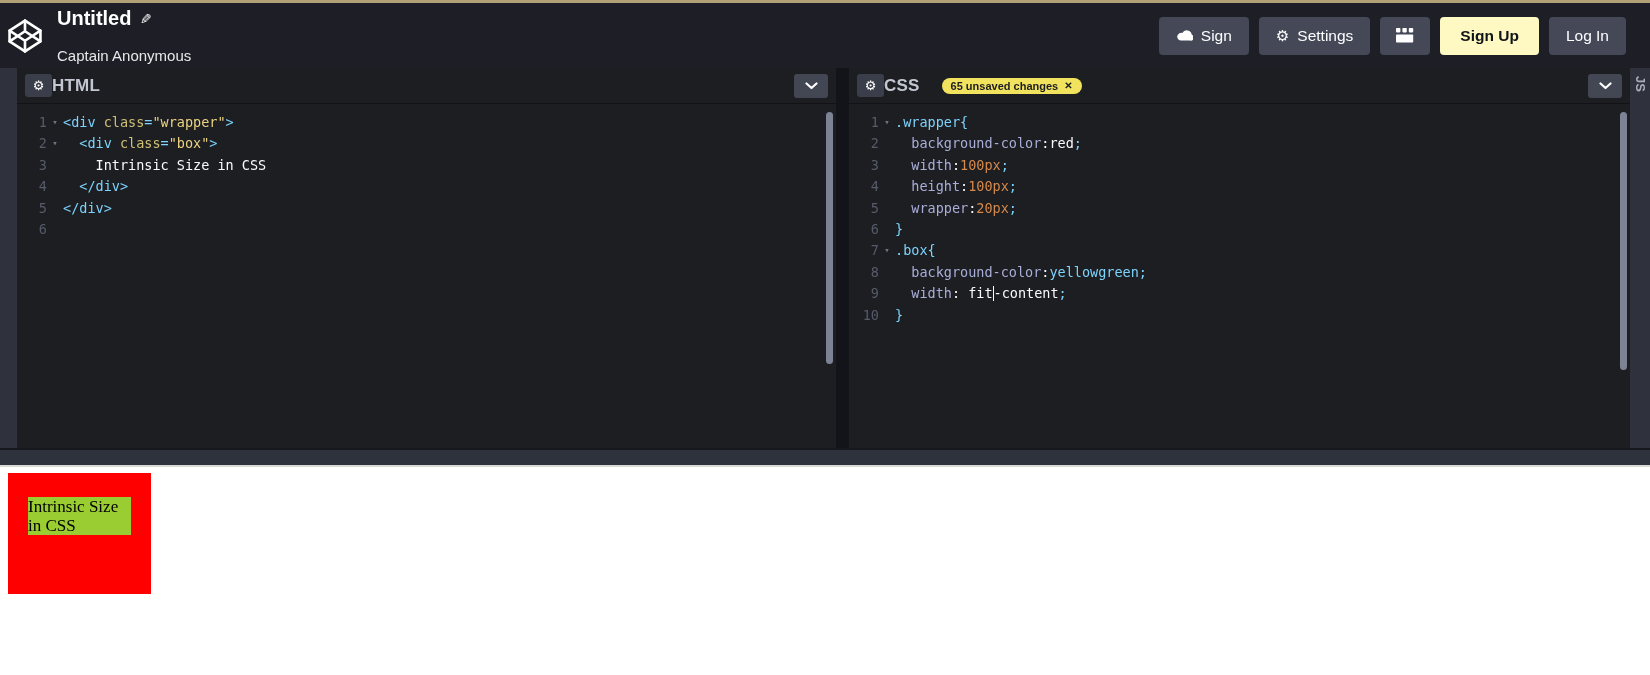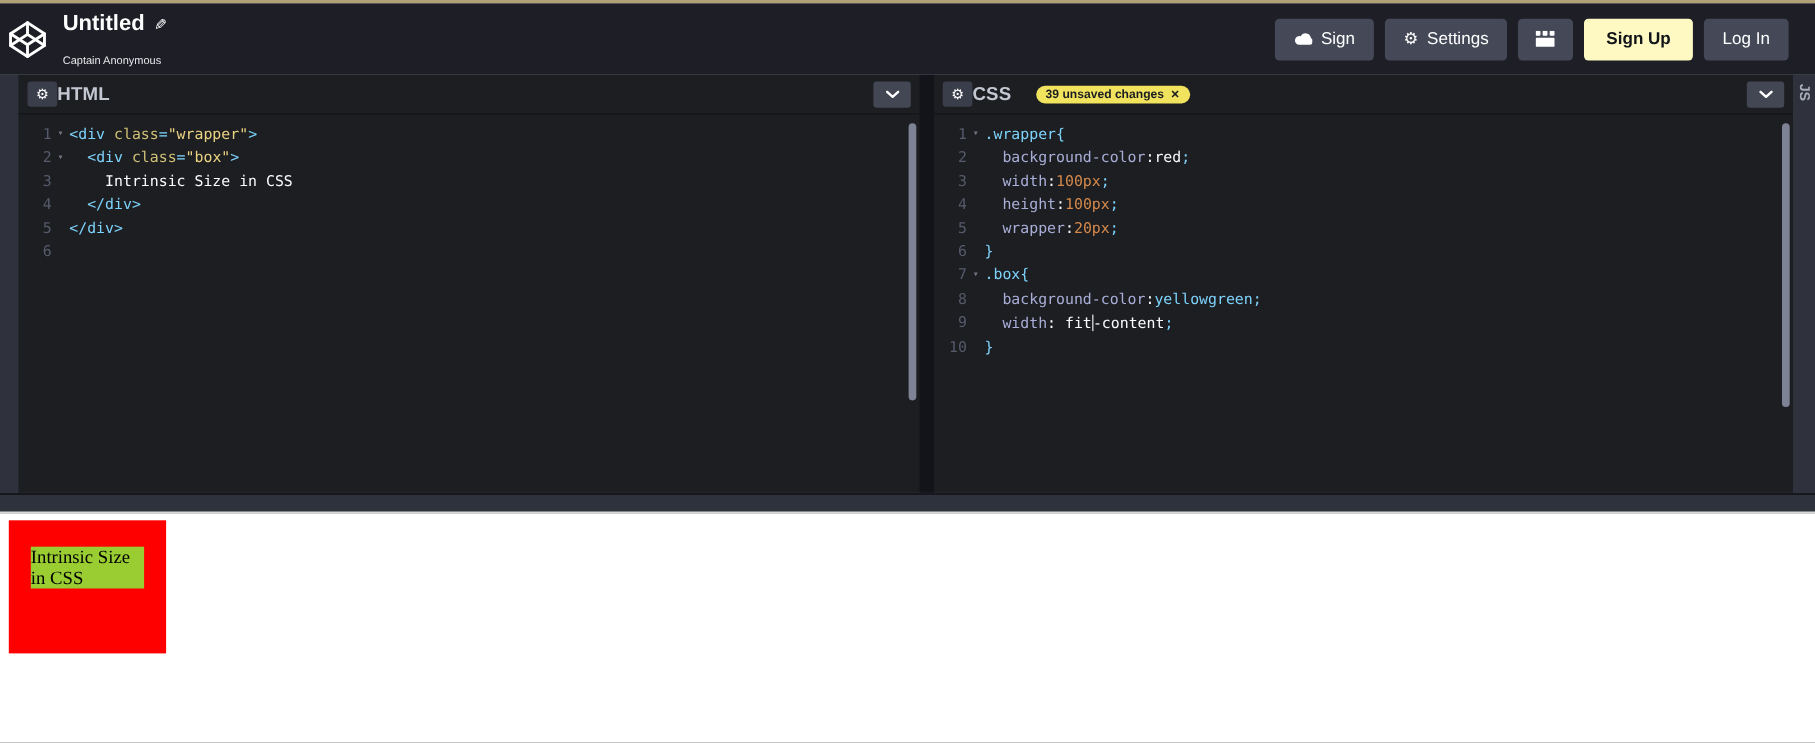--- a/index.html
+++ b/index.html
@@ -9,21 +9,21 @@
   
   .topbar { height:3px; width:100%; }
   header { height:65px; background:#1d1e26; display:flex; align-items:center;
            justify-content:space-between; padding:0 24px 0 6px; }
   .brand { display:flex; align-items:center; }
   .logo { flex:0 0 auto; }
   .titles { margin-left:13px; }
   .title-row { display:flex; align-items:center; gap:9px; }
   .pen-title { color:#fff; font-size:20px; font-weight:bold; }
   .edit-icon { color:#fff; font-size:14px; transform:scaleX(-1); cursor:pointer; }
-  .pen-author { color:#e8e8ea; font-size:10px; margin-top:17px; }
+  .pen-author { color:#e8e8ea; font-size:15px; margin-top:17px; }
   .actions { display:flex; align-items:center; gap:10px; }
   .btn { height:38px; background:#444857; border:none; border-radius:4px; color:#fff;
          font-family:"Liberation Sans",sans-serif; font-size:15.5px; font-weight:500;
          padding:0 17px; display:flex; align-items:center; gap:8px; cursor:pointer; }
   .btn .glyph { font-size:15px; line-height:1; }
   .btn-signup { color:#101318; font-weight:600; padding:0 20px; }
   .btn-icon-only { padding:0 16px; }
 
   
   .editors { height:380px; background:#131419; display:flex; }
@@ -167,21 +167,21 @@
     <div class="scroll-thumb thumb-html"></div>
   </section>
 
   <div class="panel-gap"></div>
 
   <section class="panel panel-css">
     <div class="panel-header">
       <button class="gear-btn">⚙</button>
       <span class="panel-title">CSS</span>
       <span class="badge" style="background-color: rgb(242, 227, 94);">
-        <span>39 unsaved changes</span>
+        <span>65 unsaved changes</span>
         <span class="x">✕</span>
       </span>
       <button class="chevron-btn">
         <svg width="13" height="8" viewBox="0 0 13 8" fill="none" stroke="#fff" stroke-width="2.2" stroke-linecap="round" stroke-linejoin="round">
             <path d="M1.5 1.5 L6.5 6 L11.5 1.5"></path>
           </svg>
       </button>
     </div>
     <div class="code">
         <div class="code-line">

